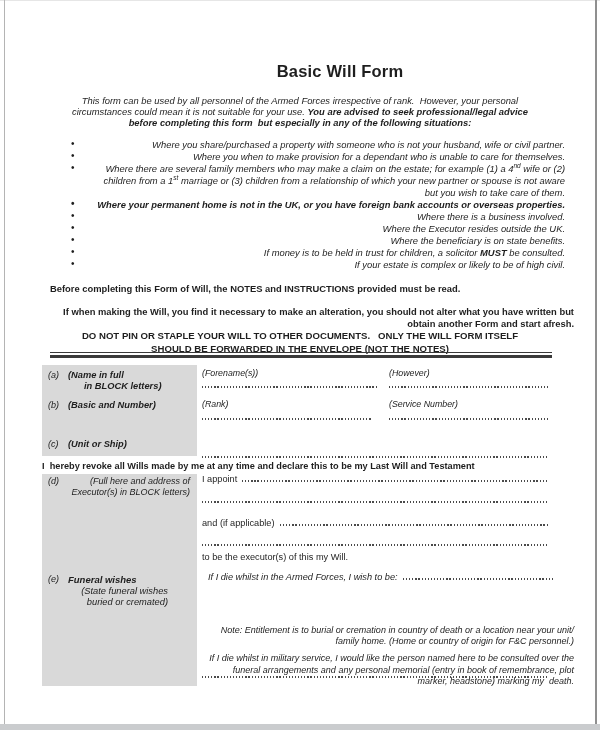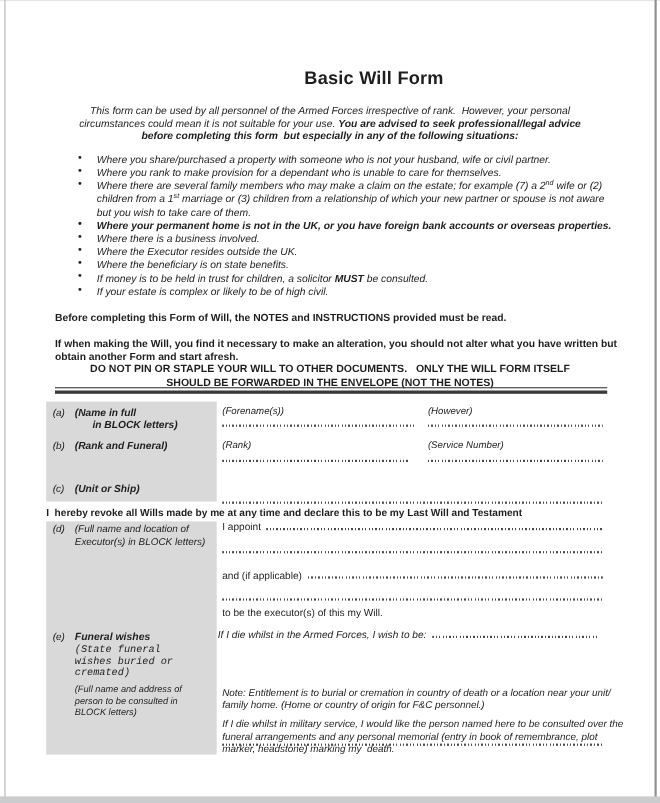--- a/index.html
+++ b/index.html
@@ -1,18 +1,18 @@
 <!DOCTYPE html>
 <html style="--page: #ffffff; --text: #1e1e1e; --shade: #d9d9d9; --rule: #3a3a3a; --dotted: #4a4a4a;"><head>
 <meta charset="utf-8">
 <style>
   html,body{margin:0;padding:0;background:#ffffff;}
   .page{position:relative;width:600px;height:730px;background:var(--page,#fff);
         font-family:"Liberation Sans",sans-serif;color:var(--text,#1e1e1e);overflow:hidden;}
-  .abs{position:absolute;margin:0;}
+  .abs{position:absolute;margin:0;text-align:right;}
   .i{font-style:italic;}
   .b{font-weight:700;}
   sup{font-size:6.5px;line-height:0;}
   .title{left:0;top:62px;width:100%;text-align:center;font-size:16.5px;font-weight:700;letter-spacing:.2px;margin-left:40px;}
   .intro{left:58px;top:95px;width:484px;text-align:center;font-size:9.4px;line-height:11px;font-style:italic;}
   .bullets{left:88px;top:139px;width:477px;list-style:none;padding:0;font-size:9.4px;font-style:italic;line-height:12px;}
   .bullets li{position:relative;}
   .bullets li::before{content:"\2022";position:absolute;left:-17px;top:-1px;font-style:normal;font-size:10px;}
   .p1{left:50px;top:283px;font-size:9.4px;font-weight:700;}
   .p2{left:50px;top:306px;width:524px;font-size:9.4px;font-weight:700;line-height:11.5px;}
@@ -25,21 +25,21 @@
   .rid{font-size:9px;font-style:italic;}
   .flabel{font-size:9.3px;font-weight:700;font-style:italic;}
   .cap{font-size:8.8px;font-style:italic;}
   .dot{height:1.6px;background:repeating-linear-gradient(90deg,var(--dotted,#4a4a4a) 0 1.2px,transparent 1.2px 3.1px);}
   .fline{display:flex;font-size:9.2px;}
   .fline .fill{flex:1;align-self:flex-end;margin:0 0 2px 5px;height:1.6px;
                background:repeating-linear-gradient(90deg,var(--dotted,#4a4a4a) 0 1.2px,transparent 1.2px 3.1px);}
   .decl{font-size:9.2px;font-weight:700;}
   .dlabel{font-size:9px;font-style:italic;line-height:11px;}
   .etitle{font-size:9.5px;font-weight:700;font-style:italic;}
-  .esub{font-size:9.3px;font-style:italic;line-height:10.5px;font-family:Liberation Mono, monospace;}
+  .esub{font-size:9.3px;font-style:italic;line-height:10.5px;}
   .econsult{font-size:8.4px;font-style:italic;line-height:10.5px;}
   .etext{font-size:9px;font-style:italic;line-height:11px;margin-top:32px;}
   .plain{font-size:9.2px;}
   .edge-top{left:0;top:0;width:600px;height:1px;background:#e6e6e6;}
   .edge-left{left:4px;top:0;width:1px;height:726px;background:#b4b4b4;}
   .edge-right{left:595px;top:0;width:2px;height:725px;background:#8f8f8f;}
   .edge-bottom{left:0;top:724px;width:600px;height:6px;background:#caccce;}
 </style>
 </head>
 <body>
@@ -52,22 +52,22 @@
   <div class="abs edge-bottom"></div>
 
   <h1 class="abs title">Basic Will Form</h1>
 
   <p class="abs intro">
     <span class="i">This form can be used by all personnel of the Armed Forces irrespective of rank.&nbsp; However, your personal circumstances could mean it is not suitable for your use. </span><span class="i b">You are advised to seek professional/legal advice before completing this form&nbsp; but especially in any of the following situations:</span>
   </p>
 
   <ul class="abs bullets" id="bullet-list">
       <li><span>Where you share/purchased a property with someone who is not your husband, wife or civil partner.</span></li>
-      <li><span>Where you rank to make provision for a dependant who is unable to care for themselves.</span></li>
-      <li><span>Where there are several family members who may make a claim on the estate; for example (7) a 2</span><sup>nd</sup><span> wife or (2) children from a 1</span><sup>st</sup><span> marriage or (3) children from a relationship of which your new partner or spouse is not aware but you wish to take care of them.</span></li>
+      <li><span>Where you when to make provision for a dependant who is unable to care for themselves.</span></li>
+      <li><span>Where there are several family members who may make a claim on the estate; for example (1) a 4</span><sup>nd</sup><span> wife or (2) children from a 1</span><sup>st</sup><span> marriage or (3) children from a relationship of which your new partner or spouse is not aware but you wish to take care of them.</span></li>
       <li class="b"><span>Where your permanent home is not in the UK, or you have foreign bank accounts or overseas properties.</span></li>
       <li><span>Where there is a business involved.</span></li>
       <li><span>Where the Executor resides outside the UK.</span></li>
       <li><span>Where the beneficiary is on state benefits.</span></li>
       <li><span>If money is to be held in trust for children, a solicitor </span><span class="b">MUST</span><span> be consulted.</span></li>
       <li><span>If your estate is complex or likely to be of high civil.</span></li>
     </ul>
 
   <p class="abs p2">If when making the Will, you find it necessary to make an alteration, you should not alter what you have written but obtain another Form and start afresh.</p>
   <p class="abs p1">Before completing this Form of Will, the NOTES and INSTRUCTIONS provided must be read.</p>
@@ -81,51 +81,50 @@
 
   <span class="abs rid" style="left:48px;top:370px">(a)</span>
   <span class="abs flabel" style="left:68px;top:370px">(Name in full</span>
   <span class="abs flabel" style="left:84px;top:381px">in BLOCK letters)</span>
   <span class="abs cap" style="left:202px;top:368px">(Forename(s))</span>
   <div class="abs dot" style="left:202px;top:386px;width:175px"></div>
   <span class="abs cap" style="left:389px;top:368px">(However)</span>
   <div class="abs dot" style="left:389px;top:386px;width:159px"></div>
 
   <span class="abs rid" style="left:48px;top:400px">(b)</span>
-  <span class="abs flabel" style="left:68px;top:400px">(Rank and Funeral)</span>
+  <span class="abs flabel" style="left:68px;top:400px">(Basic and Number)</span>
   <span class="abs cap" style="left:202px;top:399px">(Rank)</span>
   <div class="abs dot" style="left:202px;top:418px;width:170px"></div>
   <span class="abs cap" style="left:389px;top:399px">(Service Number)</span>
   <div class="abs dot" style="left:389px;top:418px;width:159px"></div>
 
   <span class="abs rid" style="left:48px;top:439px">(c)</span>
   <span class="abs flabel" style="left:68px;top:439px">(Unit or Ship)</span>
   <div class="abs dot" style="left:202px;top:456px;width:346px"></div>
 
   <p class="abs decl" style="left:42px;top:461px">I&nbsp; hereby revoke all Wills made by me at any time and declare this to be my Last Will and Testament</p>
 
   <span class="abs rid" style="left:48px;top:476px">(d)</span>
-  <p class="abs dlabel" style="left:68px;top:476px;width:122px">(Full name and location of Executor(s) in BLOCK letters)</p>
+  <p class="abs dlabel" style="left:68px;top:476px;width:122px">(Full here and address of Executor(s) in BLOCK letters)</p>
   <div class="abs fline" style="left:202px;top:474px;width:346px">
     <span>I appoint</span>
     <span class="fill"></span>
   </div>
   <div class="abs dot" style="left:202px;top:501px;width:346px"></div>
   <div class="abs fline" style="left:202px;top:518px;width:346px">
     <span>and (if applicable)</span>
     <span class="fill"></span>
   </div>
   <div class="abs dot" style="left:202px;top:544px;width:346px"></div>
   <p class="abs plain" style="left:202px;top:552px">to be the executor(s) of this my Will.</p>
 
   <span class="abs rid" style="left:48px;top:574px">(e)</span>
   <span class="abs etitle" style="left:68px;top:574px">Funeral wishes</span>
   <p class="abs esub" style="left:68px;top:586px;width:100px">(State funeral wishes buried or cremated)</p>
-  <p class="abs econsult" style="left:68px;top:621px;width:112px">(Full name and address of person to be consulted in BLOCK letters)</p>
-  <div class="abs fline i" style="left:198px;top:572px;width:346px">
+  <div class="abs fline i" style="left:208px;top:572px;width:346px">
     <span>If I die whilst in the Armed Forces, I wish to be:</span>
     <span class="fill"></span>
   </div>
   <p class="abs etext" style="left:202px;top:593px;width:372px">Note: Entitlement is to burial or cremation in country of death or a location near your unit/ family home. (Home or country of origin for F&amp;C personnel.)</p>
   <p class="abs etext" style="left:202px;top:621px;width:372px;line-height:11.5px">If I die whilst in military service, I would like the person named here to be consulted over the funeral arrangements and any personal memorial (entry in book of remembrance, plot marker, headstone) marking my&nbsp; death.</p>
   <div class="abs dot" style="left:202px;top:676px;width:346px"></div>
 
 </div>
 
 </body></html>

